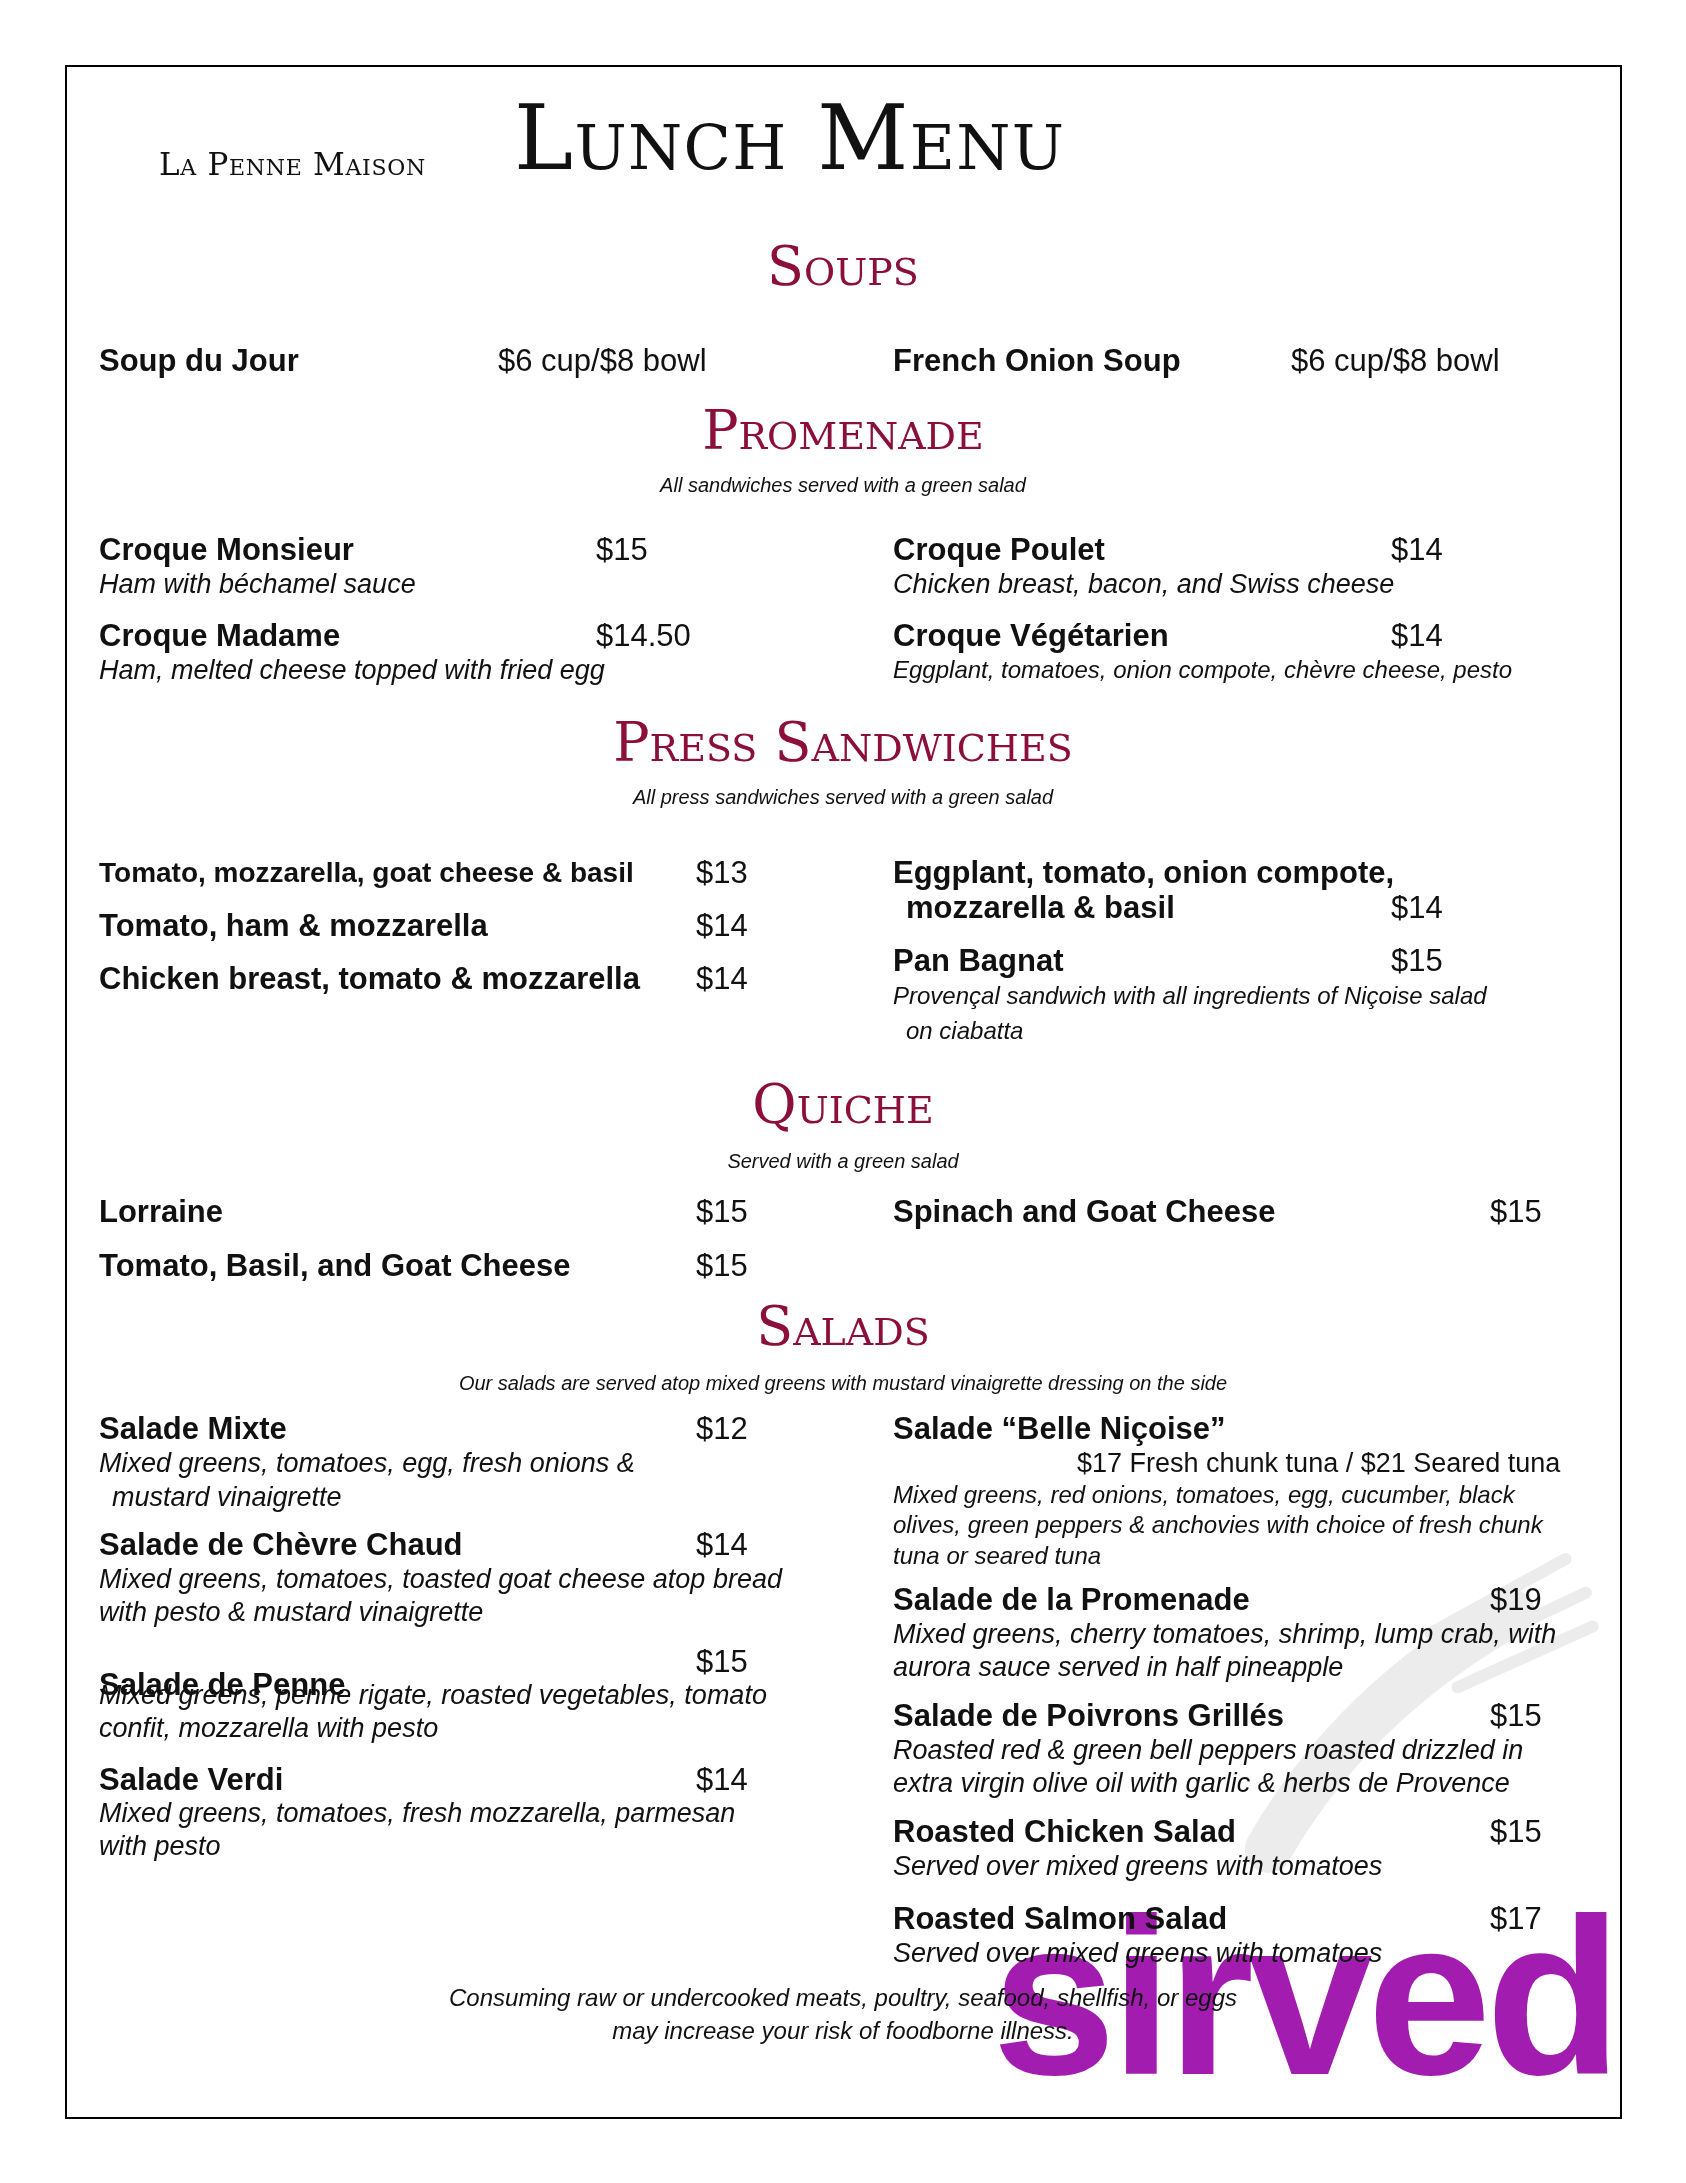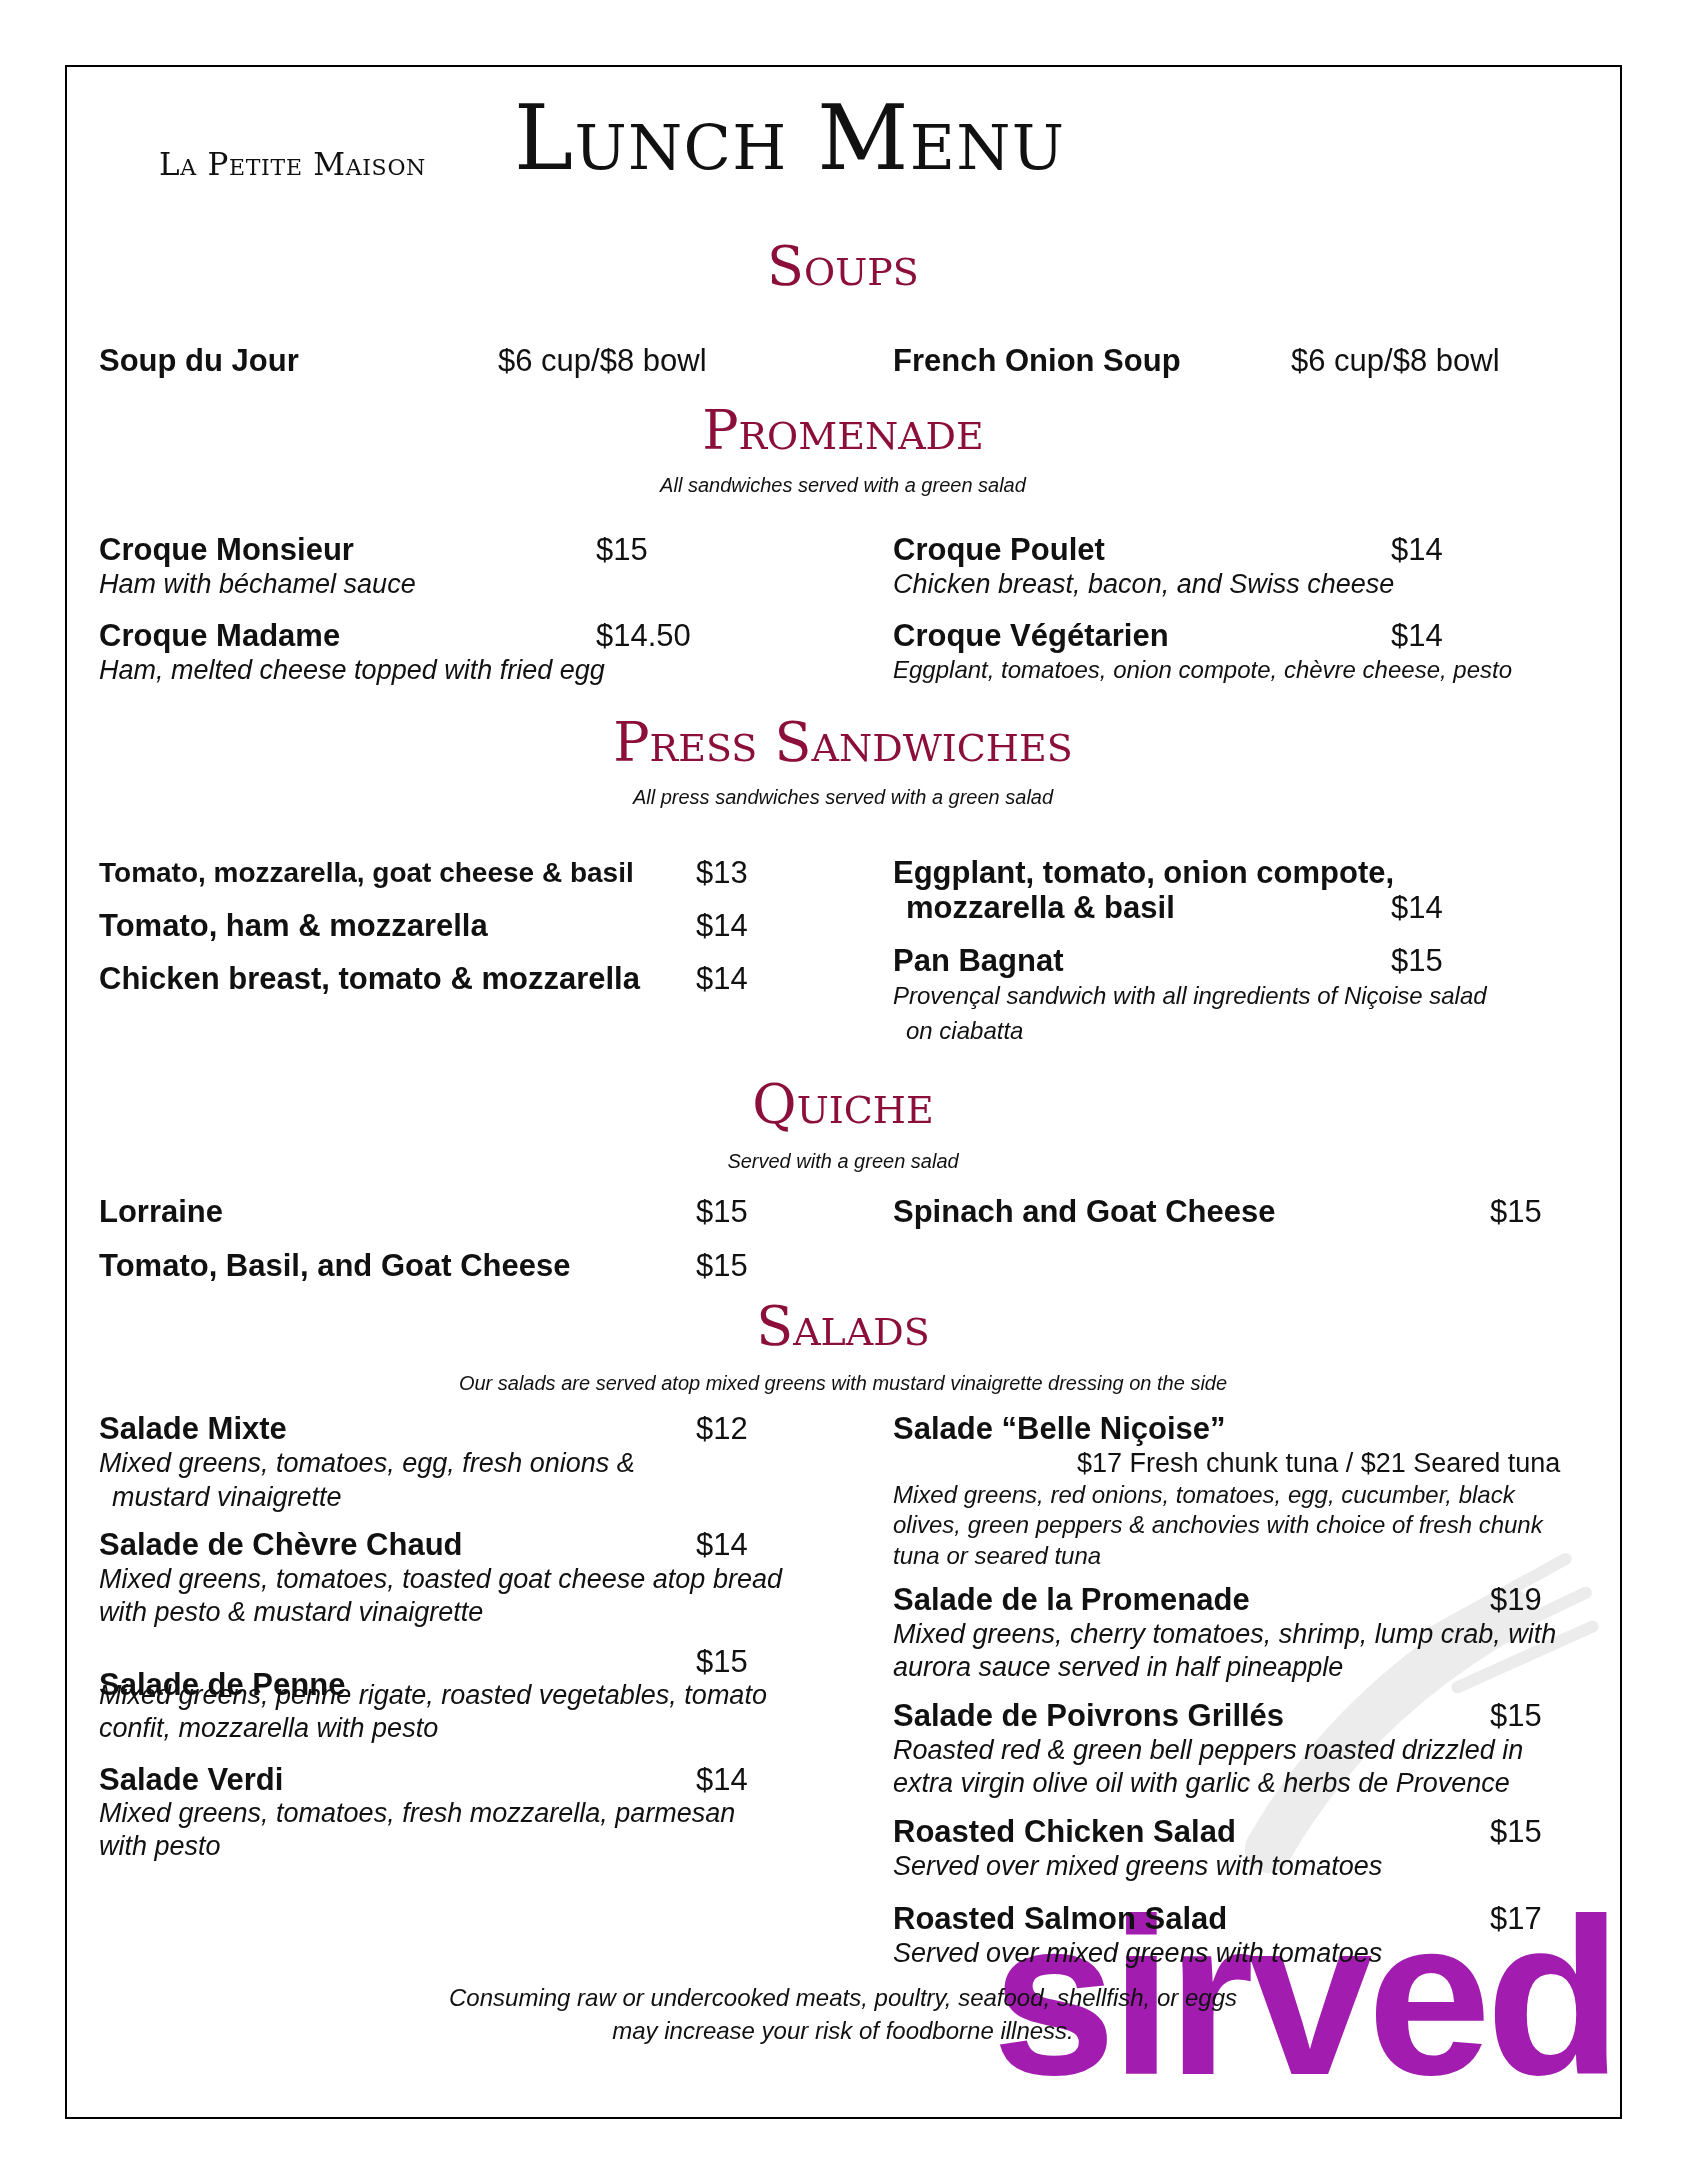--- a/index.html
+++ b/index.html
@@ -38,21 +38,21 @@
     <path d="M60 470 C 140 330, 260 210, 420 120" stroke-width="70"></path>
     <path d="M300 150 L 500 40" stroke-width="18"></path>
     <path d="M320 190 L 530 90" stroke-width="18"></path>
     <path d="M340 230 L 540 140" stroke-width="18"></path>
   </g>
 </svg>
 <div class="watermark">sirved</div>
 
 <div class="content">
 
-  <div class="abs brand" style="left:159px; top:146px; font-variant: small-caps;">La Petite Maison</div>
+  <div class="abs brand" style="left:159px; top:146px; font-variant: small-caps;">La Penne Maison</div>
   <div class="abs title" style="left:514px; top:86px;">Lunch Menu</div>
 
   <div class="abs section" style="top:235px;">Soups</div>
   <div class="abs name" style="left:99px; top:343px;">Soup du Jour</div>
   <div class="abs price" style="left:498px; top:343px;">$6 cup/$8 bowl</div>
   <div class="abs name" style="left:893px; top:343px;">French Onion Soup</div>
   <div class="abs price" style="left:1291px; top:343px;">$6 cup/$8 bowl</div>
 
   <div class="abs section" style="top:399px;">Promenade</div>
   <div class="abs sub" style="top:474px;">All sandwiches served with a green salad</div>

